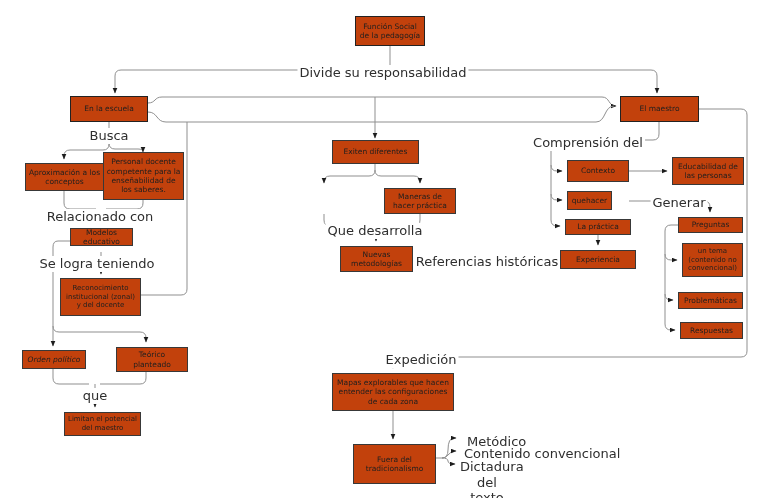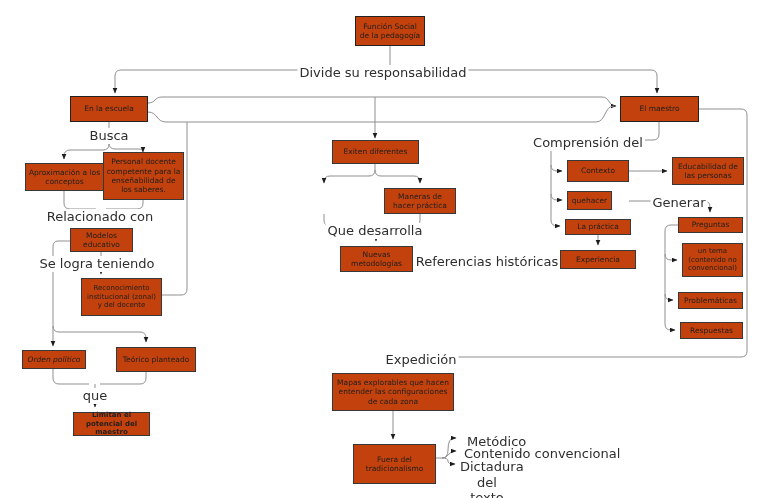--- a/index.html
+++ b/index.html
@@ -108,33 +108,33 @@
     </div>
   <div class="node bold" style="left:620px;top:96px;width:79px;height:26px;">
       <span>El maestro</span>
     </div>
   <div class="node" style="left:25px;top:163px;width:79px;height:28px;">
       <span>Aproximación a los conceptos</span>
     </div>
   <div class="node" style="left:103px;top:152px;width:81px;height:48px;">
       <span>Personal docente competente para la enseñabilidad de los saberes.</span>
     </div>
-  <div class="node" style="left:70px;top:228px;width:63px;height:24px;">
+  <div class="node" style="left:70px;top:228px;width:63px;height:18px;">
       <span>Modelos educativo</span>
     </div>
-  <div class="node" style="left:60px;top:278px;width:81px;height:38px;font-size:7px;margin-left:21px;">
+  <div class="node" style="left:60px;top:278px;width:81px;height:38px;font-size:7px;">
       <span>Reconocimiento institucional (zonal) y del docente</span>
     </div>
   <div class="node" style="left:22px;top:350px;width:64px;height:19px;font-style:italic;">
       <span>Orden político</span>
     </div>
-  <div class="node" style="left:116px;top:347px;width:80px;height:25px;">
+  <div class="node" style="left:116px;top:347px;width:72px;height:25px;">
       <span>Teórico planteado</span>
     </div>
-  <div class="node" style="left:73px;top:412px;width:77px;height:24px;font-size:7px;font-weight:bold;">
+  <div class="node" style="left:64px;top:412px;width:77px;height:24px;font-size:7px;">
       <span>Limitan el potencial del maestro</span>
     </div>
   <div class="node" style="left:332px;top:140px;width:87px;height:24px;">
       <span>Exiten diferentes</span>
     </div>
   <div class="node" style="left:384px;top:188px;width:72px;height:26px;">
       <span>Maneras de hacer práctica</span>
     </div>
   <div class="node" style="left:340px;top:246px;width:73px;height:26px;">
       <span>Nuevas metodologías</span>

